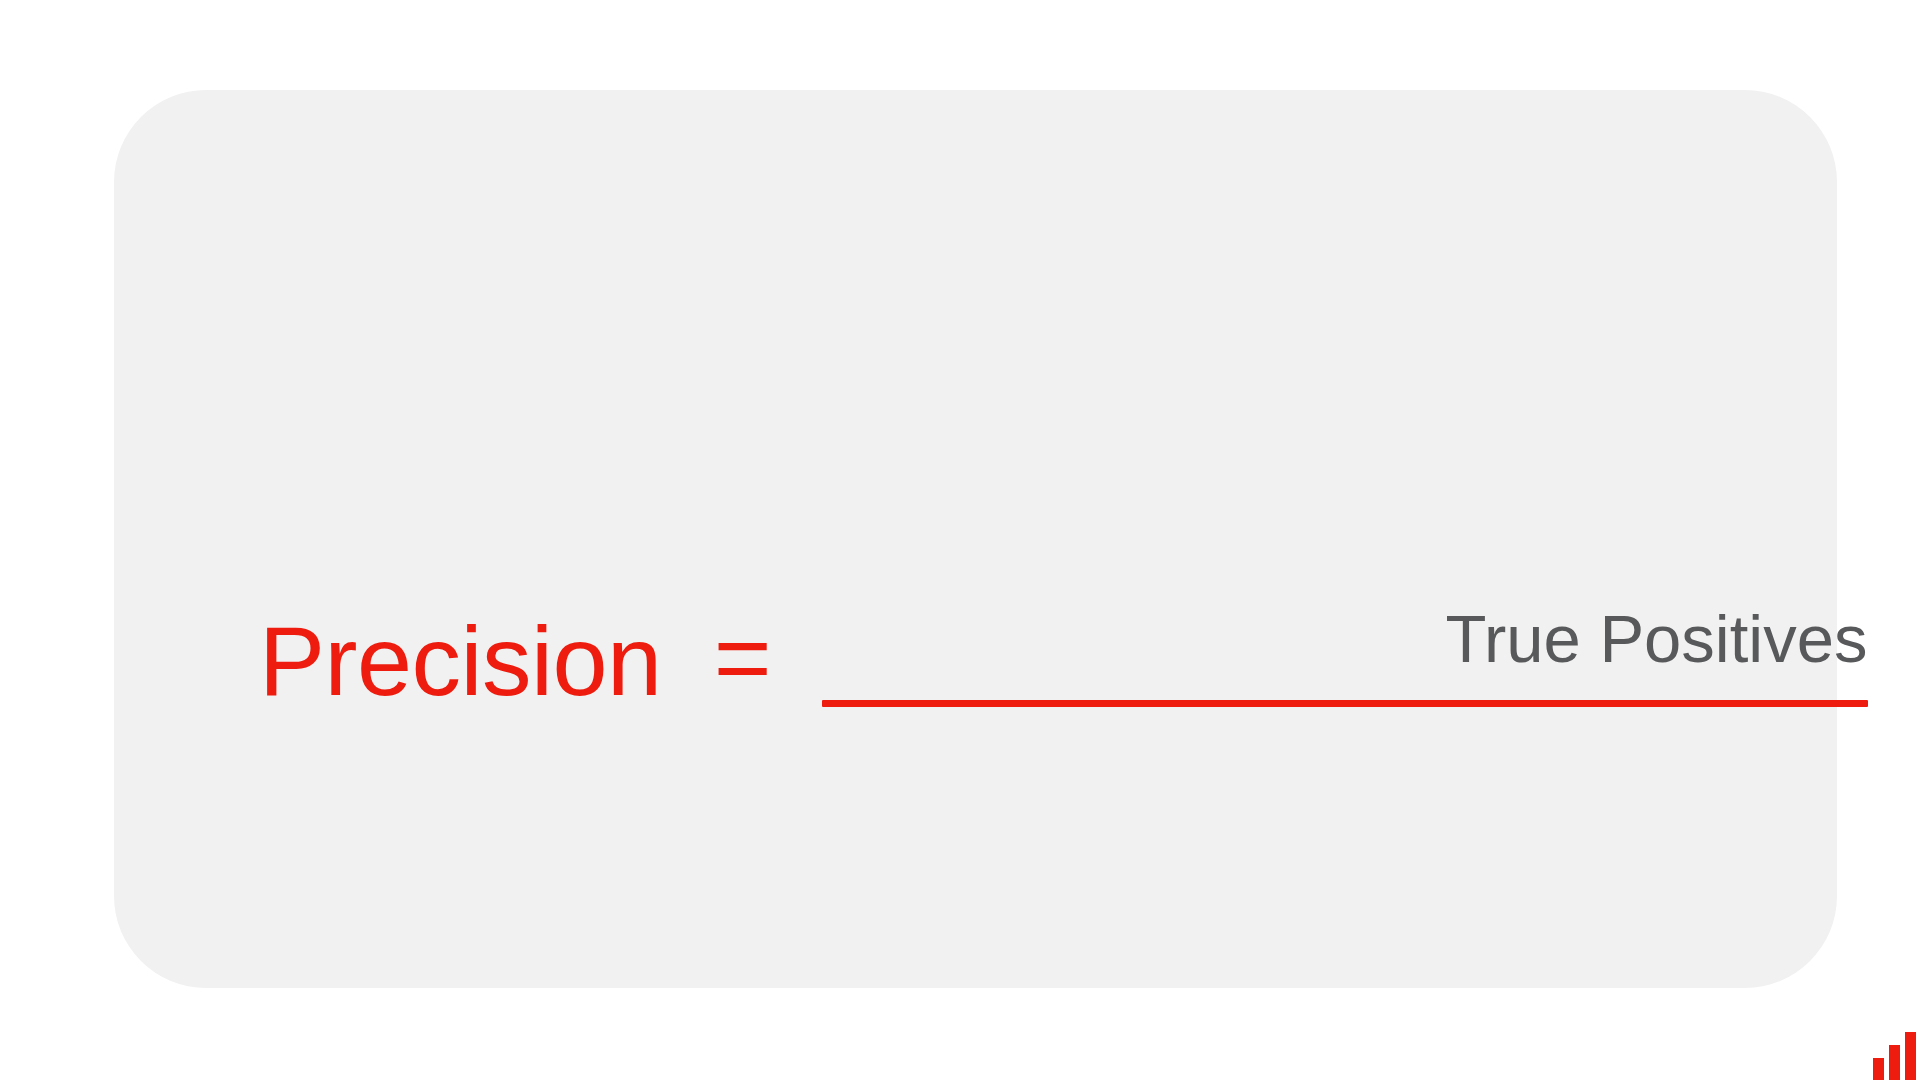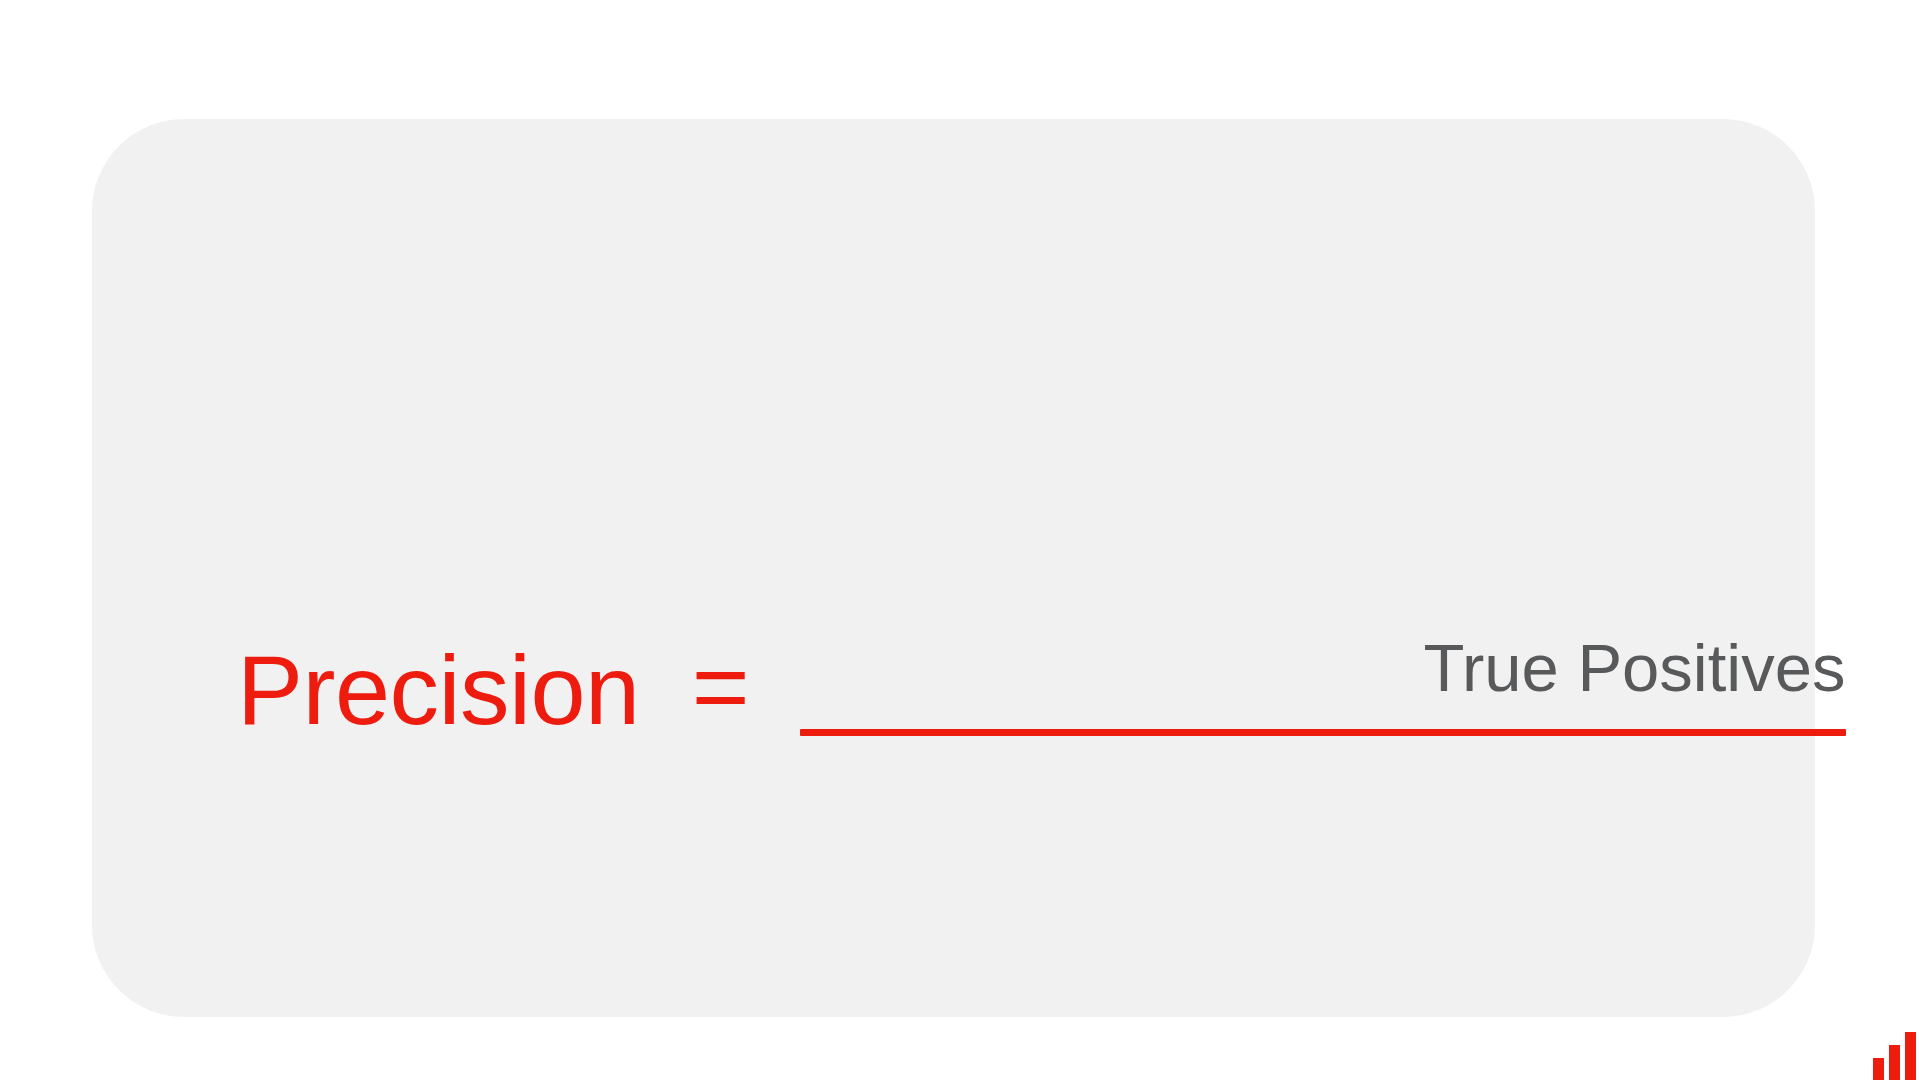--- a/index.html
+++ b/index.html
@@ -18,27 +18,26 @@
 
   #slide {
     position: absolute;
     inset: 0;
     background: #ffffff;
   }
 
   
   #formula-card {
     position: absolute;
-    left: 92px;
+    left: 114px;
     top: 90px;
     width: 1723px;
     height: 898px;
     background: #f1f1f1;
     border-radius: 92px;
-    margin-top: 29px;
   }
 
   
   #equation {
     position: absolute;
     left: 145px;
     top: 430px;
     width: 1660px;
     height: 280px;
     display: flex;

